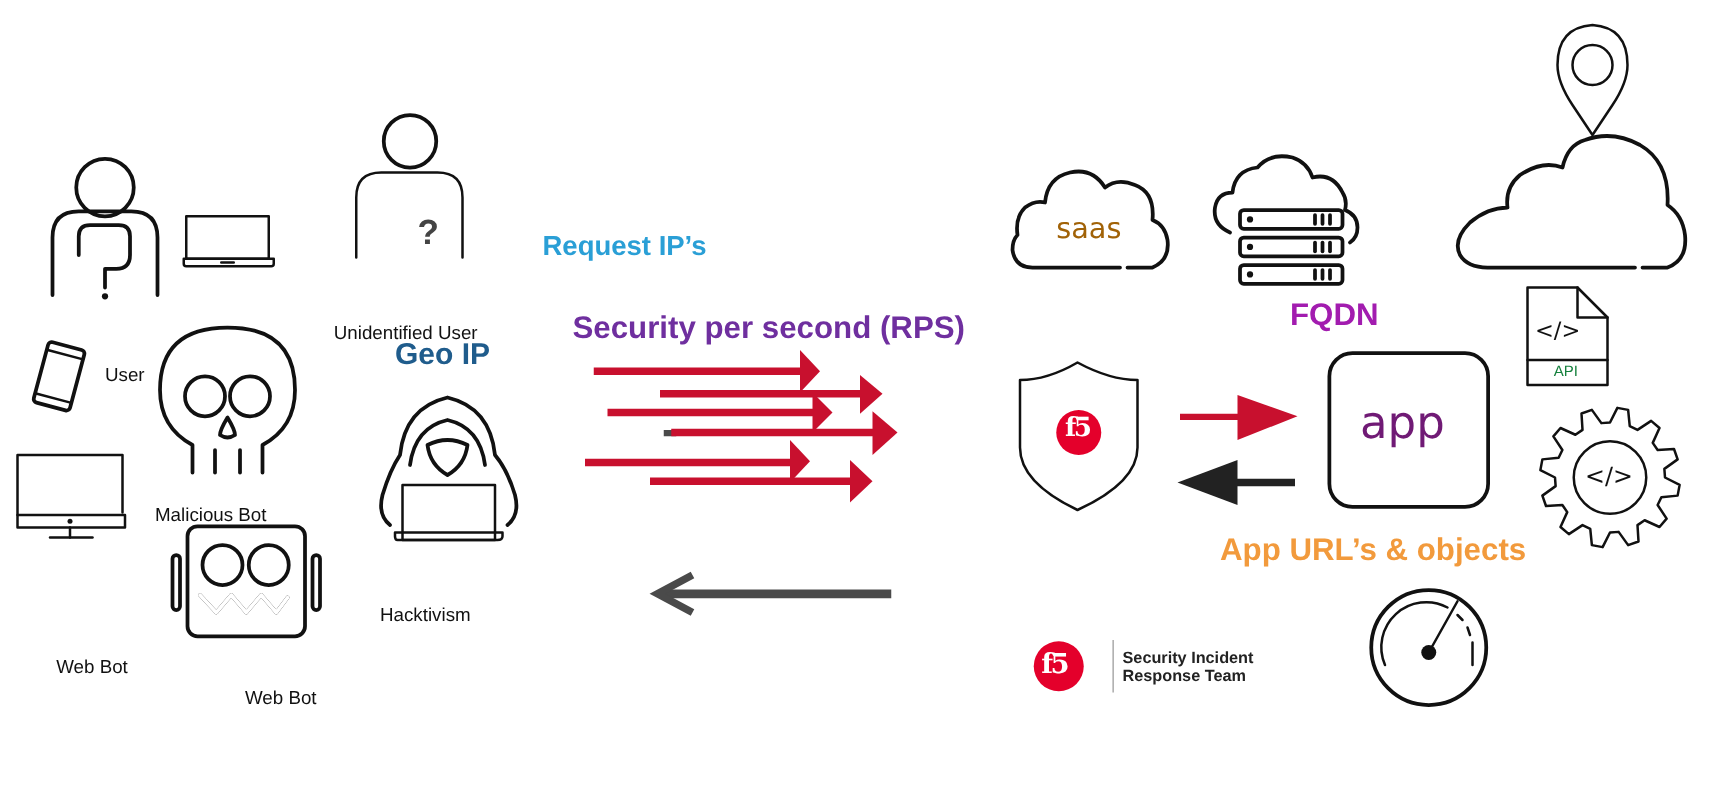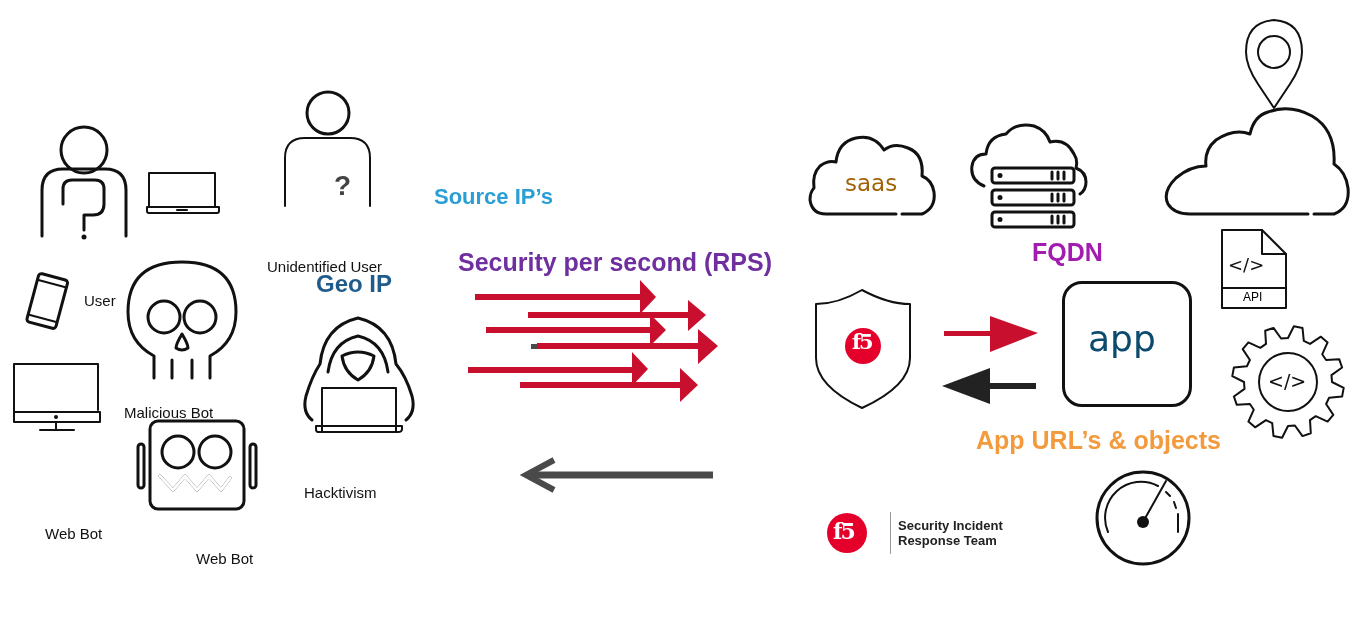--- a/index.html
+++ b/index.html
@@ -78,21 +78,21 @@
 
 <svg class="abs ic" style="left:298px;top:312px" width="124" height="124" viewBox="0 0 124 124">
   <path d="M14 108 Q4 100 8 84 Q14 64 22 52 Q26 14 60 6 Q94 14 98 52 Q108 64 114 84 Q118 100 108 108"></path>
   <path d="M30 60 Q34 30 60 24 Q86 30 90 60"></path>
   <path d="M44 44 Q60 36 76 44 Q74 60 60 68 Q46 60 44 44 Z"></path>
   <rect class="thin" x="24" y="76" width="74" height="44"></rect>
   <path class="thin" d="M20 120 H100 Q104 120 104 117 V114 H18 V117 Q18 120 20 120 Z"></path>
 </svg>
 <div class="lbl" style="left:304px;top:462px">Hacktivism</div>
 
-<div class="hdr" style="left:434px;top:184px;font-size:22px;color:#2a9fd6">Source IP’s</div>
+<div class="hdr" style="left:434px;top:184px;font-size:22px;color:#2a9fd6">Request IP’s</div>
 <div class="hdr" style="left:458px;top:248px;font-size:25px;color:#6f2f9f">Security per second (RPS)</div>
 
 <svg class="abs" style="left:460px;top:276px" width="270" height="135" viewBox="0 0 270 135">
   <g fill="#c8102e" stroke="none">
     <g>
       <rect x="15" y="18" width="175" height="6"></rect>
       <polygon points="180,4 196,21 180,38"></polygon>
     </g>
     <g>
       <rect x="68" y="36" width="170" height="6"></rect>
@@ -157,40 +157,40 @@
   <circle class="thin" cx="124" cy="52" r="16"></circle>
   <path d="M164 214 H184 Q200 208 198 188 Q196 172 184 164 Q186 130 162 116 Q140 104 118 112 Q104 116 100 134 Q84 128 66 140 Q54 150 56 166 Q40 166 26 178 Q12 192 18 204 Q24 214 40 214 H158"></path>
 </svg>
 
 <svg class="abs ic" style="left:1220px;top:228px" width="70" height="82" viewBox="0 0 70 82">
   <path class="thin" d="M2 2 H42 L66 26 V80 H2 Z"></path>
   <path class="thin" d="M42 2 V26 H66"></path>
   <line class="thin" x1="2" y1="60" x2="66" y2="60"></line>
 </svg>
 <div class="abs" style="left:1228px;top:254px;font-family:'DejaVu Sans',sans-serif;font-size:18px;color:#111">&lt;/&gt;</div>
-<div class="abs" style="left:1243px;top:290px;font-family:'Liberation Sans',sans-serif;font-size:12px;color:#000000">API</div>
+<div class="abs" style="left:1243px;top:290px;font-family:'Liberation Sans',sans-serif;font-size:12px;color:#15803d">API</div>
 
 <svg class="abs ic" style="left:812px;top:286px" width="102" height="126" viewBox="0 0 102 126">
   <path class="thin" d="M4 18 Q26 18 50 4 Q76 18 98 18 V72 Q98 100 50 122 Q4 100 4 72 Z"></path>
   <circle cx="51" cy="60" r="18" style="fill:#e4002b;stroke:none"></circle>
 </svg>
 <div class="abs" style="left:852px;top:329px;font-family:'DejaVu Serif',serif;font-weight:bold;font-size:21px;color:#fff;letter-spacing:-2px">f5</div>
 
 <svg class="abs" style="left:942px;top:312px" width="100" height="44" viewBox="0 0 100 44">
   <rect x="2" y="19" width="56" height="5" fill="#c8102e"></rect>
   <polygon points="48,4 96,21 48,40" fill="#c8102e"></polygon>
 </svg>
 
 <svg class="abs" style="left:940px;top:364px" width="100" height="44" viewBox="0 0 100 44">
   <rect x="40" y="19" width="56" height="6" fill="#222"></rect>
   <polygon points="50,4 2,22 50,40" fill="#222"></polygon>
 </svg>
 
 <div class="abs" style="left:1062px;top:281px;width:130px;height:126px;border:3px solid #111;border-radius:20px;box-sizing:border-box;"></div>
-<div class="abs" style="left:1088px;top:318px;font-family:'DejaVu Sans',sans-serif;font-size:36px;color:#0c4a6e">app</div>
+<div class="abs" style="left:1088px;top:318px;font-family:'DejaVu Sans',sans-serif;font-size:36px;color:#701a75">app</div>
 
 <div class="hdr" style="left:976px;top:426px;font-size:25px;color:#f29a3c">App URL’s &amp; objects</div>
 
 <svg class="abs ic" style="left:1228px;top:322px" width="120" height="120" viewBox="0 0 120 120" id="gear-svg">
   <path id="gear-path" class="thin" d="M104.0 60.0 L115.7 65.9 L114.1 74.5 L101.1 75.8 L98.1 82.0 L105.3 92.9 L99.6 99.6 L87.7 94.2 L82.0 98.1 L82.8 111.2 L74.5 114.1 L66.9 103.5 L60.0 104.0 L54.1 115.7 L45.5 114.1 L44.2 101.1 L38.0 98.1 L27.1 105.3 L20.4 99.6 L25.8 87.7 L21.9 82.0 L8.8 82.8 L5.9 74.5 L16.5 66.9 L16.0 60.0 L4.3 54.1 L5.9 45.5 L18.9 44.2 L21.9 38.0 L14.7 27.1 L20.4 20.4 L32.3 25.8 L38.0 21.9 L37.2 8.8 L45.5 5.9 L53.1 16.5 L60.0 16.0 L65.9 4.3 L74.5 5.9 L75.8 18.9 L82.0 21.9 L92.9 14.7 L99.6 20.4 L94.2 32.3 L98.1 38.0 L111.2 37.2 L114.1 45.5 L103.5 53.1 Z"></path>
   <circle class="thin" cx="60" cy="60" r="29"></circle>
 </svg>
 <div class="abs" style="left:1268px;top:370px;font-family:'DejaVu Sans',sans-serif;font-size:19px;color:#111">&lt;/&gt;</div>
 
 <svg class="abs ic" style="left:1094px;top:468px" width="100" height="100" viewBox="0 0 100 100">

